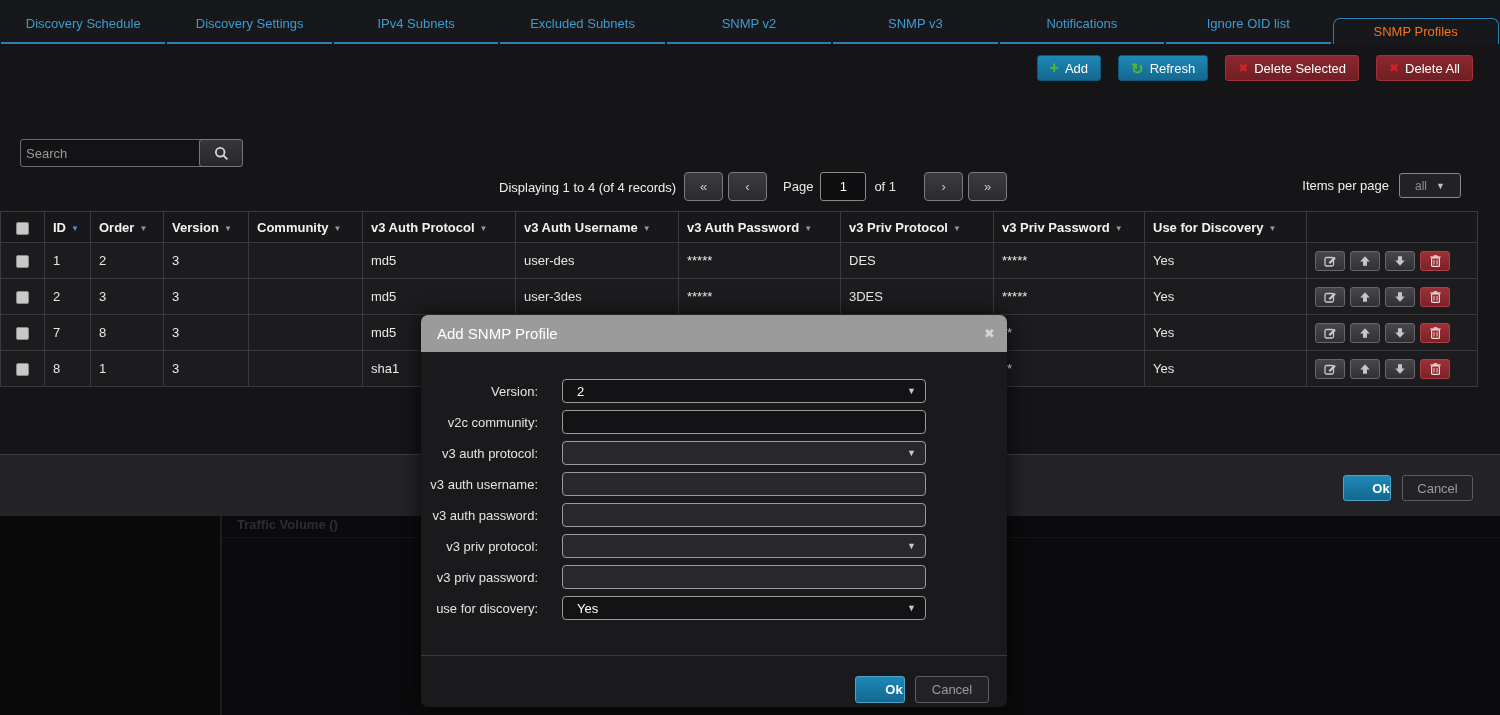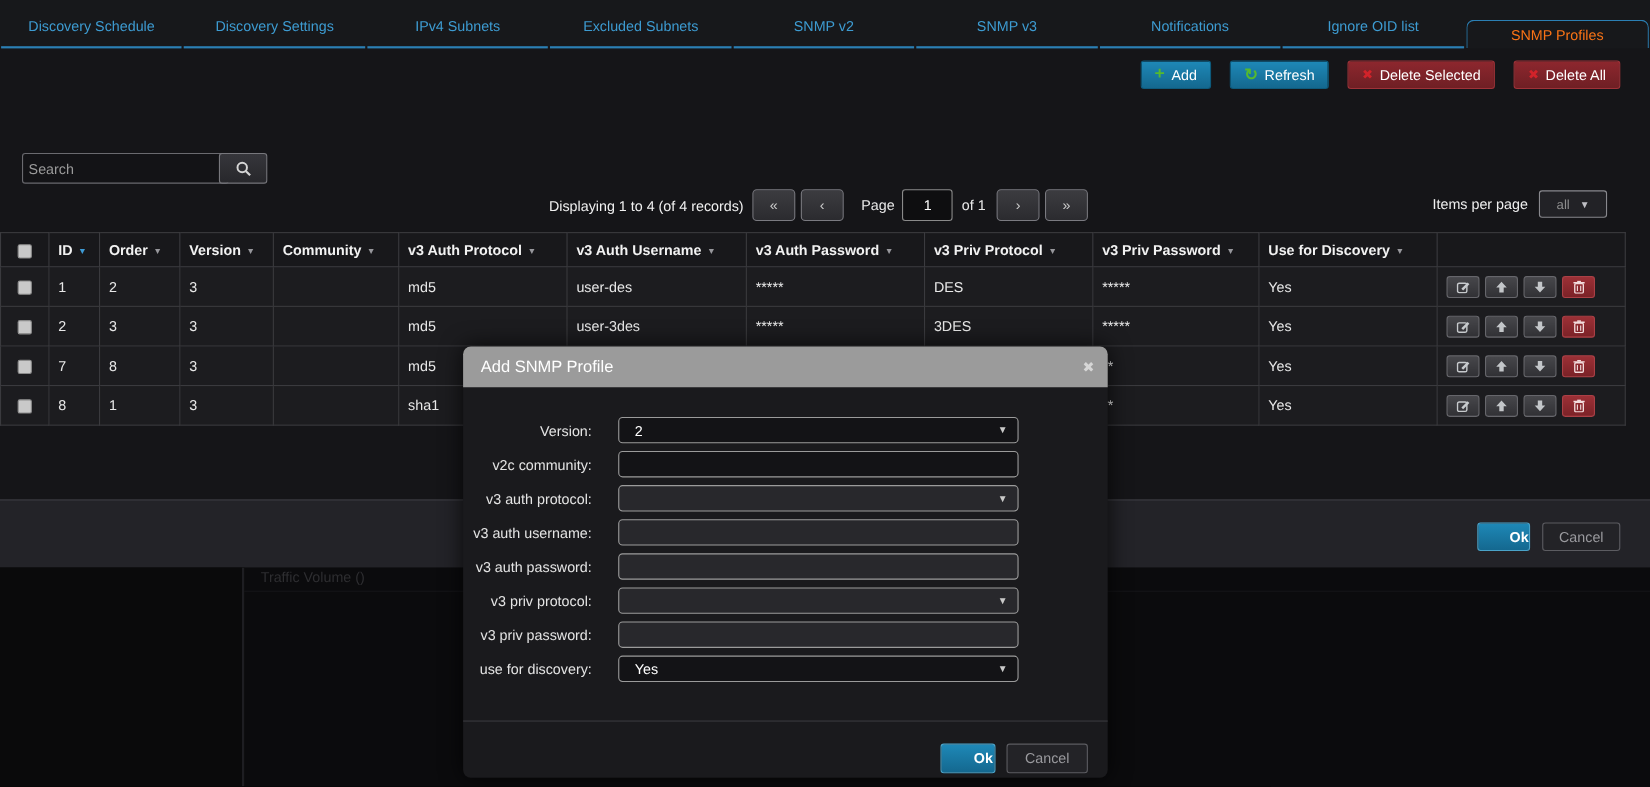--- a/index.html
+++ b/index.html
@@ -32,21 +32,21 @@
 
   
   .pg-text{position:absolute;left:463px;top:180px;font-size:13px;color:#f0f0f0;margin-left:36px;}
   .pg-controls{position:absolute;left:684px;top:172px;height:29px;display:flex;align-items:center;}
   .pgbtn{width:39px;height:29px;box-sizing:border-box;background:linear-gradient(#3c3c40,#2b2b2f);
          border:1px solid #7a7a80;border-radius:4px;color:#c9c9c9;display:flex;align-items:center;
          justify-content:center;font-size:13px;cursor:pointer;margin-right:5px;}
   .pg-label{margin:0 7px 0 11px;font-size:13px;}
   .pg-input{width:46px;height:29px;box-sizing:border-box;background:#0e0e10;border:1px solid #8a8a8a;
             border-radius:3px;color:#fff;text-align:center;font-size:13px;outline:none;margin-right:6px;}
-  .pg-of{margin:0 10px 0 2px;font-size:13px;}
+  .pg-of{margin:0 28px 0 2px;font-size:13px;}
 
   
   .ipp{position:absolute;right:39px;top:173px;display:flex;align-items:center;gap:10px;}
   .ipp-label{font-size:13px;color:#f0f0f0;}
   .ipp-select{width:62px;height:25px;box-sizing:border-box;background:#222226;border:1px solid #88888d;
               border-radius:3px;display:flex;align-items:center;justify-content:center;gap:9px;
               color:#8e8e8e;font-size:12px;cursor:pointer;}
   .caret{font-size:9px;color:#bfbfc4;}
 
   
@@ -72,21 +72,21 @@
   .btn-ok{background:linear-gradient(#1e88b7,#14688f);border:1px solid #4aa3c9;border-radius:3px;color:#fff;
           font-size:13px;font-weight:bold;display:flex;align-items:center;justify-content:center;cursor:pointer;box-sizing:border-box;padding-left:28px;}
   .btn-cancel{background:#232327;border:1px solid #5c5c61;border-radius:3px;color:#9a9a9e;font-size:13px;
               display:flex;align-items:center;justify-content:center;cursor:pointer;box-sizing:border-box;}
   .fbtn-ok{position:absolute;left:1343px;top:20px;width:48px;height:26px;}
   .fbtn-cancel{position:absolute;left:1402px;top:20px;width:71px;height:26px;}
 
   
   .bottom{position:absolute;left:0;top:516px;width:100%;height:199px;background:#0b0b0d;}
   .bottom .leftpanel{position:absolute;left:0;top:0;width:220px;height:100%;background:#0a0a0b;border-right:2px solid #1e1e22;}
-  .bottom .bhead{position:absolute;left:237px;top:1px;font-size:13px;font-weight:normal;color:#2e2e31;}
+  .bottom .bhead{position:absolute;left:237px;top:1px;font-size:13px;font-weight:bold;color:#2e2e31;}
   .bottom .hline{position:absolute;left:222px;right:0;top:21px;border-top:1px solid #151518;}
 
   
   .modal{position:absolute;left:421px;top:315px;width:586px;height:392px;background:#1a1a1d;border-radius:7px;
          box-shadow:0 0 20px rgba(0,0,0,.75);z-index:10;}
   .modal-header{position:absolute;top:0;left:0;right:0;height:37px;background:#9b9b9b;border-radius:7px 7px 0 0;
                 display:flex;align-items:center;}
   .modal-title{margin-left:16px;font-size:15px;color:#fff;}
   .modal-close{position:absolute;right:12px;top:0;height:37px;display:flex;align-items:center;color:#d6d6d6;
                font-size:13px;cursor:pointer;}

